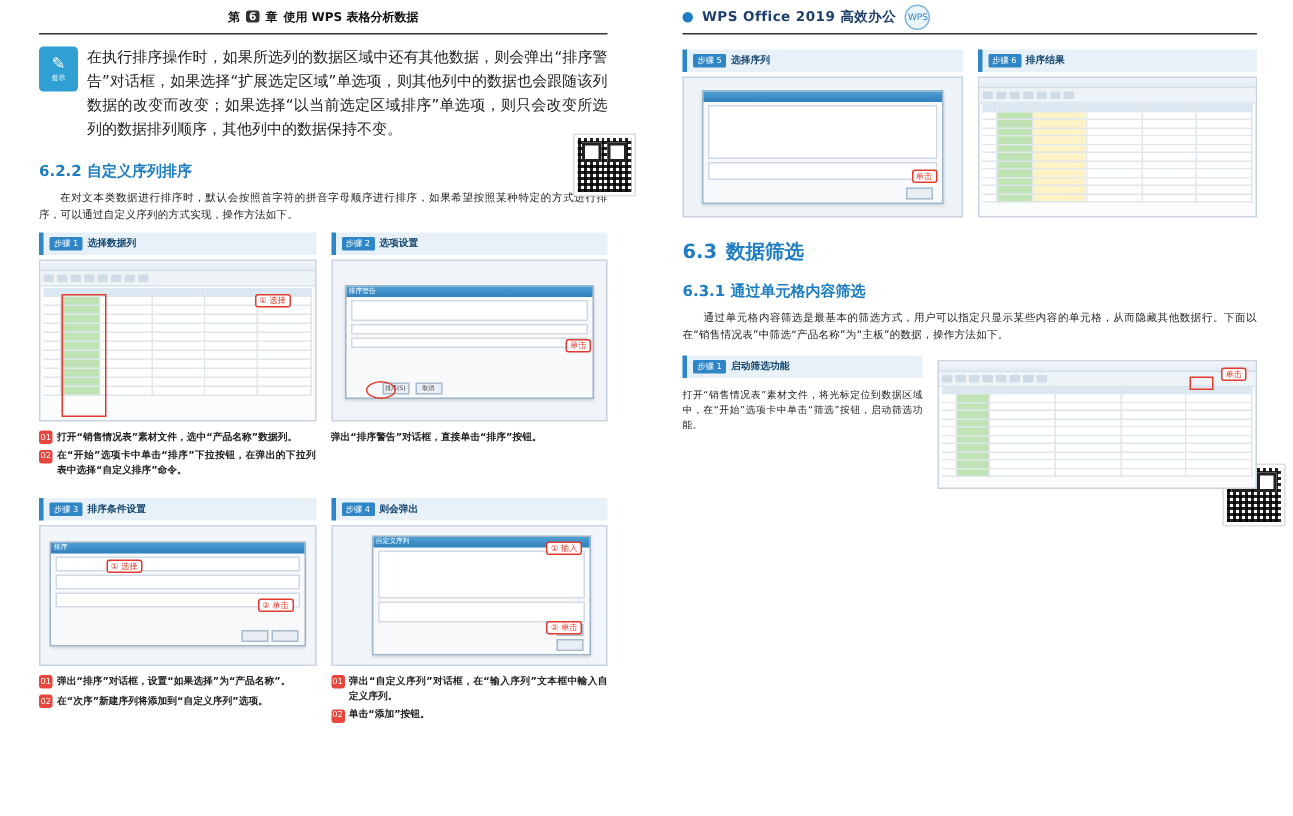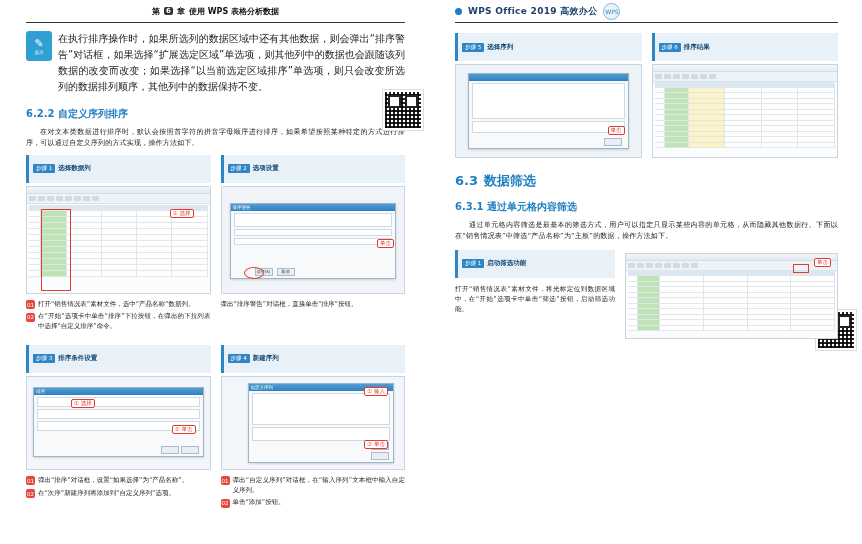--- a/index.html
+++ b/index.html
@@ -38,21 +38,21 @@
   .note-text{flex:1;font-size:10px;line-height:1.6;text-align:justify;}
 
   
   h3.sec{font-size:10px;color:#1f7ec2;margin:10px 0 6px 0;font-weight:bold;}
   h2.bigsec{font-size:13px;color:#1f7ec2;margin:14px 0 8px 0;font-weight:bold;text-align:left;}
   h2.bigsec .num{margin-right:6px;}
 
   
   .steps-row{display:flex;gap:10px;margin-top:6px;}
   .step-col{flex:1;min-width:0;}
-  .banner{position:relative;height:28px;background:#e8f1f8;border-left:3px solid #2f86c7;display:flex;align-items:center;padding-left:4px;}
+  .banner{position:relative;height:15px;background:#e8f1f8;border-left:3px solid #2f86c7;display:flex;align-items:center;padding-left:4px;}
   .banner .bn{background:#2f86c7;color:#fff;font-size:5.5px;padding:1px 3px;border-radius:1px;margin-right:3px;}
   .banner .bt{font-size:6.5px;color:#12466f;font-weight:bold;}
 
   
   .shot{border:1px solid #c9d4de;background:#fbfcfd;margin-top:3px;position:relative;overflow:hidden;}
   .shot .titlebar{height:6px;background:linear-gradient(#f2f6fa,#e3ebf2);border-bottom:1px solid #d5dee6;}
   .shot .ribbon{height:9px;background:#eef3f8;border-bottom:1px solid #dbe4ec;display:flex;gap:2px;align-items:center;padding:0 2px;}
   .shot .ribbon i{display:block;width:7px;height:5px;background:#cfdce7;border-radius:1px;}
   .cell{border-right:1px solid #dfe6ec;border-bottom:1px solid #dfe6ec;}
   .hdrcell{background:#dbe7f1;}
@@ -68,21 +68,21 @@
   
   .dlg{position:absolute;background:#f7f9fb;border:1px solid #9db5c9;box-shadow:0 1px 2px rgba(0,0,0,.15);}
   .dlg .db{height:7px;background:linear-gradient(#4f9fd4,#2f80bd);color:#fff;font-size:4.5px;padding-left:2px;line-height:7px;}
   .dlg .drow{height:5px;margin:2px 3px;background:#fff;border:1px solid #cfdae4;}
   .dlg .dbtn{position:absolute;bottom:2px;width:16px;height:6px;background:#e8eef4;border:1px solid #a8bccd;font-size:4px;color:#333;display:flex;align-items:center;justify-content:center;}
 
   
   ol.notes{list-style:none;margin:6px 0 0 0;padding:0;}
   ol.notes li{display:flex;gap:3px;margin-bottom:3px;line-height:1.5;font-size:6.5px;}
   ol.notes li .n{flex:none;width:9px;height:9px;background:#e8453c;color:#fff;border-radius:2px;font-size:5.5px;display:flex;align-items:center;justify-content:center;margin-top:.5px;}
-  ol.notes li .tx{flex:1;text-align:justify;}
+  ol.notes li .tx{flex:1;text-align:justify;font-weight:bold;}
 
   
   .qr{position:absolute;width:36px;height:36px;background:
      repeating-linear-gradient(90deg,#222 0 2px,#fff 2px 4px),
      repeating-linear-gradient(0deg,#222 0 2px,transparent 2px 4px);
      background-blend-mode:multiply;border:2px solid #fff;outline:1px solid #ddd;}
   .qr::after{content:"";position:absolute;left:3px;top:3px;width:9px;height:9px;border:2px solid #222;background:#fff;}
   .qr::before{content:"";position:absolute;right:3px;top:3px;width:9px;height:9px;border:2px solid #222;background:#fff;}
 
   .cap-text{font-size:6.5px;line-height:1.6;text-align:justify;margin-top:4px;}
@@ -275,21 +275,21 @@
           <li>
               <span class="n">02</span>
               <span class="tx">在“次序”新建序列将添加到“自定义序列”选项。</span>
             </li>
         </ol>
       </div>
 
       <div class="step-col">
         <div class="banner">
           <span class="bn">步骤 4</span>
-          <span class="bt">新建序列</span>
+          <span class="bt">则会弹出</span>
         </div>
         <div class="shot" style="height:92px;background:#f2f5f9;">
           <div class="dlg" style="left:26px;top:6px;right:10px;height:78px;">
             <div class="db">自定义序列</div>
             <div class="drow" style="height:30px;"></div>
             <div class="drow" style="height:12px;"></div>
             <div class="dbtn" style="right:4px;bottom:12px;"></div>
             <div class="dbtn" style="right:4px;"></div>
           </div>
           <div class="callout" style="right:16px;top:10px;">① 输入</div>

